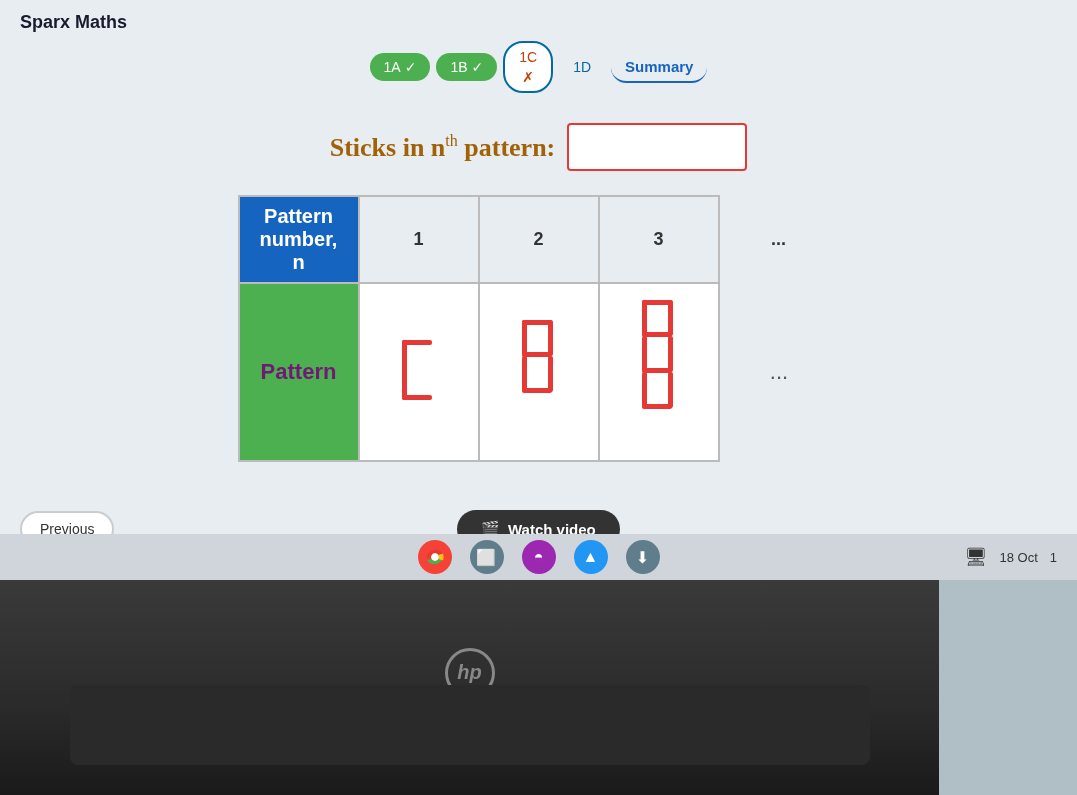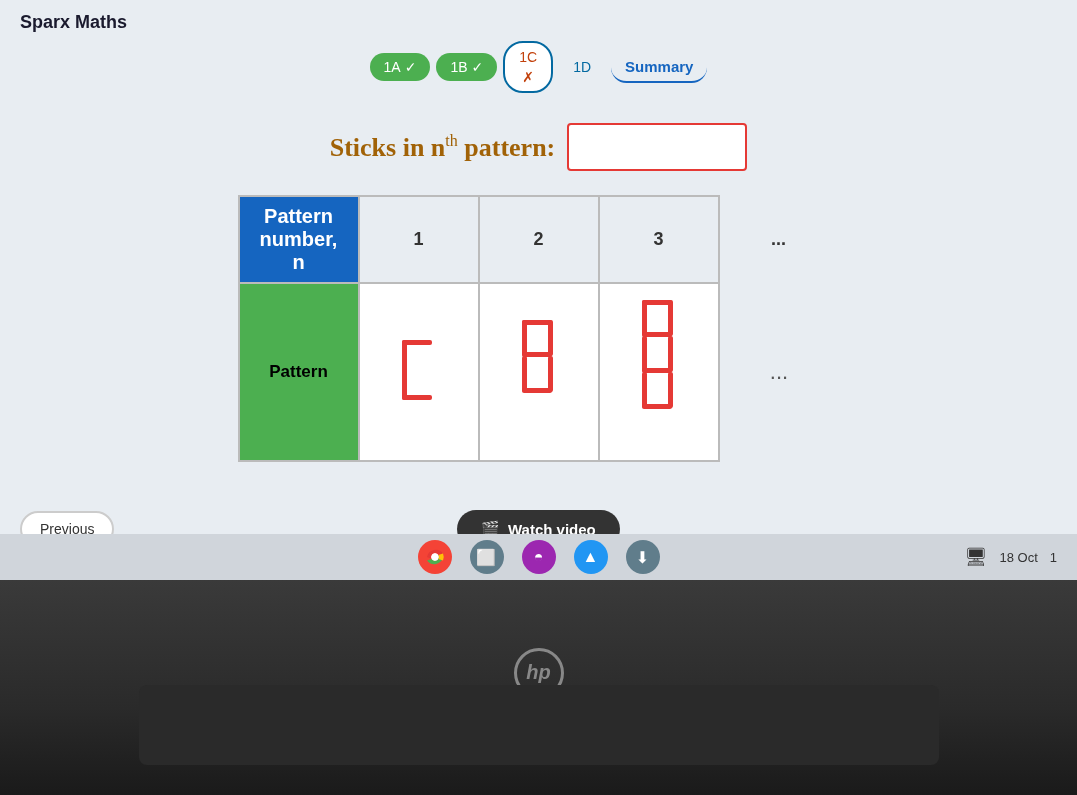--- a/index.html
+++ b/index.html
@@ -168,22 +168,22 @@
     }
 
     .pattern-header-row th {
       font-size: 18px;
       font-weight: bold;
       color: #333;
     }
 
     .pattern-row td:first-child {
       background: #4caf50;
-      color: #000000;
-      font-size: 17px;
+      color: #701a75;
+      font-size: 22px;
       font-weight: 700;
     }
 
     .pattern-row td {
       background: white;
       height: 130px;
       vertical-align: middle;
     }
 
     .dots-cell {
@@ -262,21 +262,21 @@
       gap: 12px;
       font-size: 13px;
       color: #333;
     }
 
     
     .laptop-bottom {
       position: absolute;
       bottom: 0;
       left: 0;
-      width: 1077px;
+      width: 939px;
       height: 215px;
       background: linear-gradient(180deg, #3a3a3a 0%, #2a2a2a 60%, #1a1a1a 100%);
       display: flex;
       align-items: center;
       justify-content: center;
     }
 
     .hp-logo {
       width: 50px;
       height: 50px;

